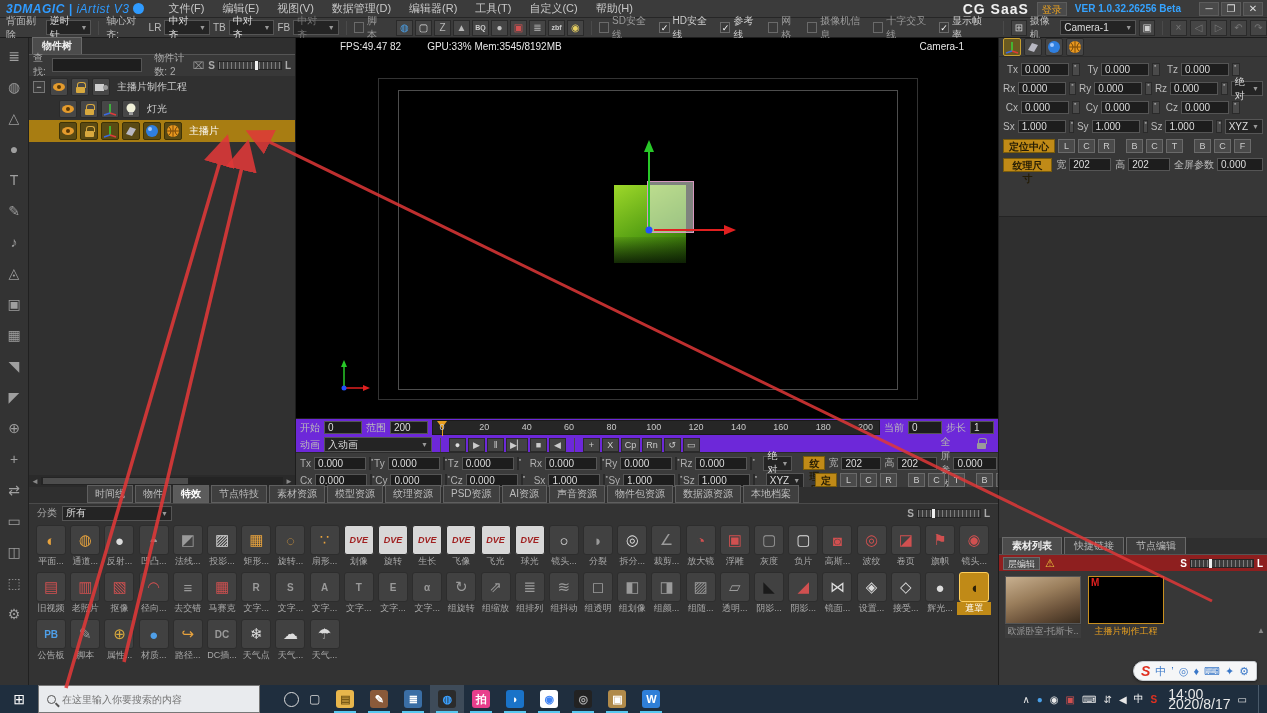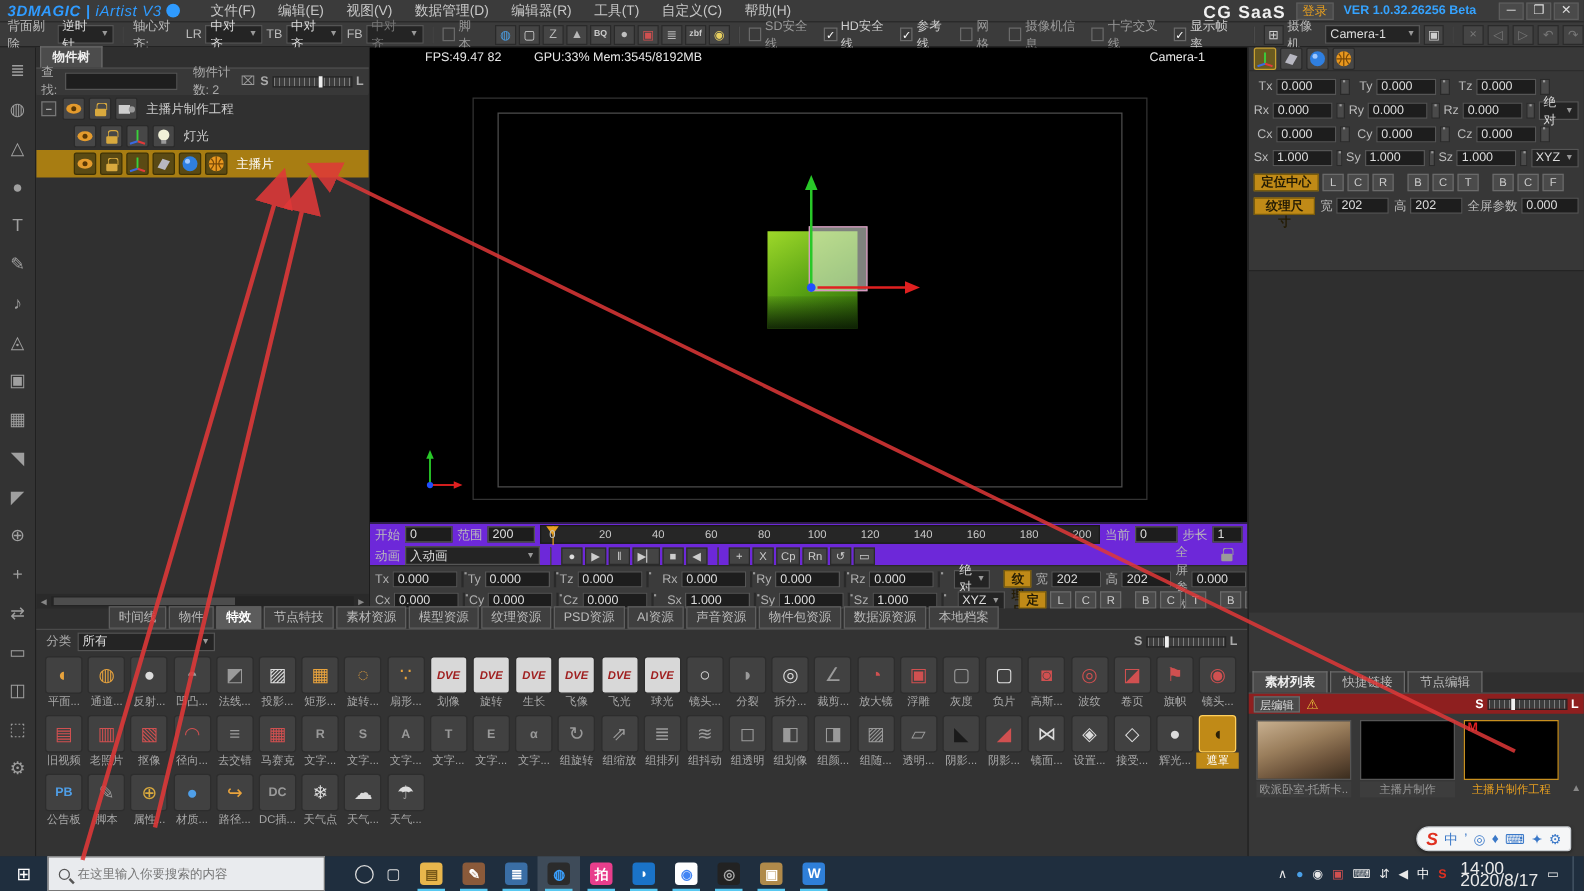--- a/index.html
+++ b/index.html
@@ -1002,24 +1002,20 @@
           </span>
         <b style="color:#fff;">L</b>
       </span>
     </div>
     <div class="thumbs" id="thumb-list">
         <div class="thumb">
           <div class="timg bedroom"></div>
           <div class="tlab">欧派卧室-托斯卡..</div>
         </div>
         <div class="thumb">
-          <div class="timg"></div>
-          <div class="tlab">主播片制作</div>
-        </div>
-        <div class="thumb">
           <div class="timg selth">
             <span class="tbadge">M</span>
           </div>
           <div class="tlab orange">主播片制作工程</div>
         </div>
       </div>
     <span class="vscrollarr">▲</span>
   </div>
 </div>
 

